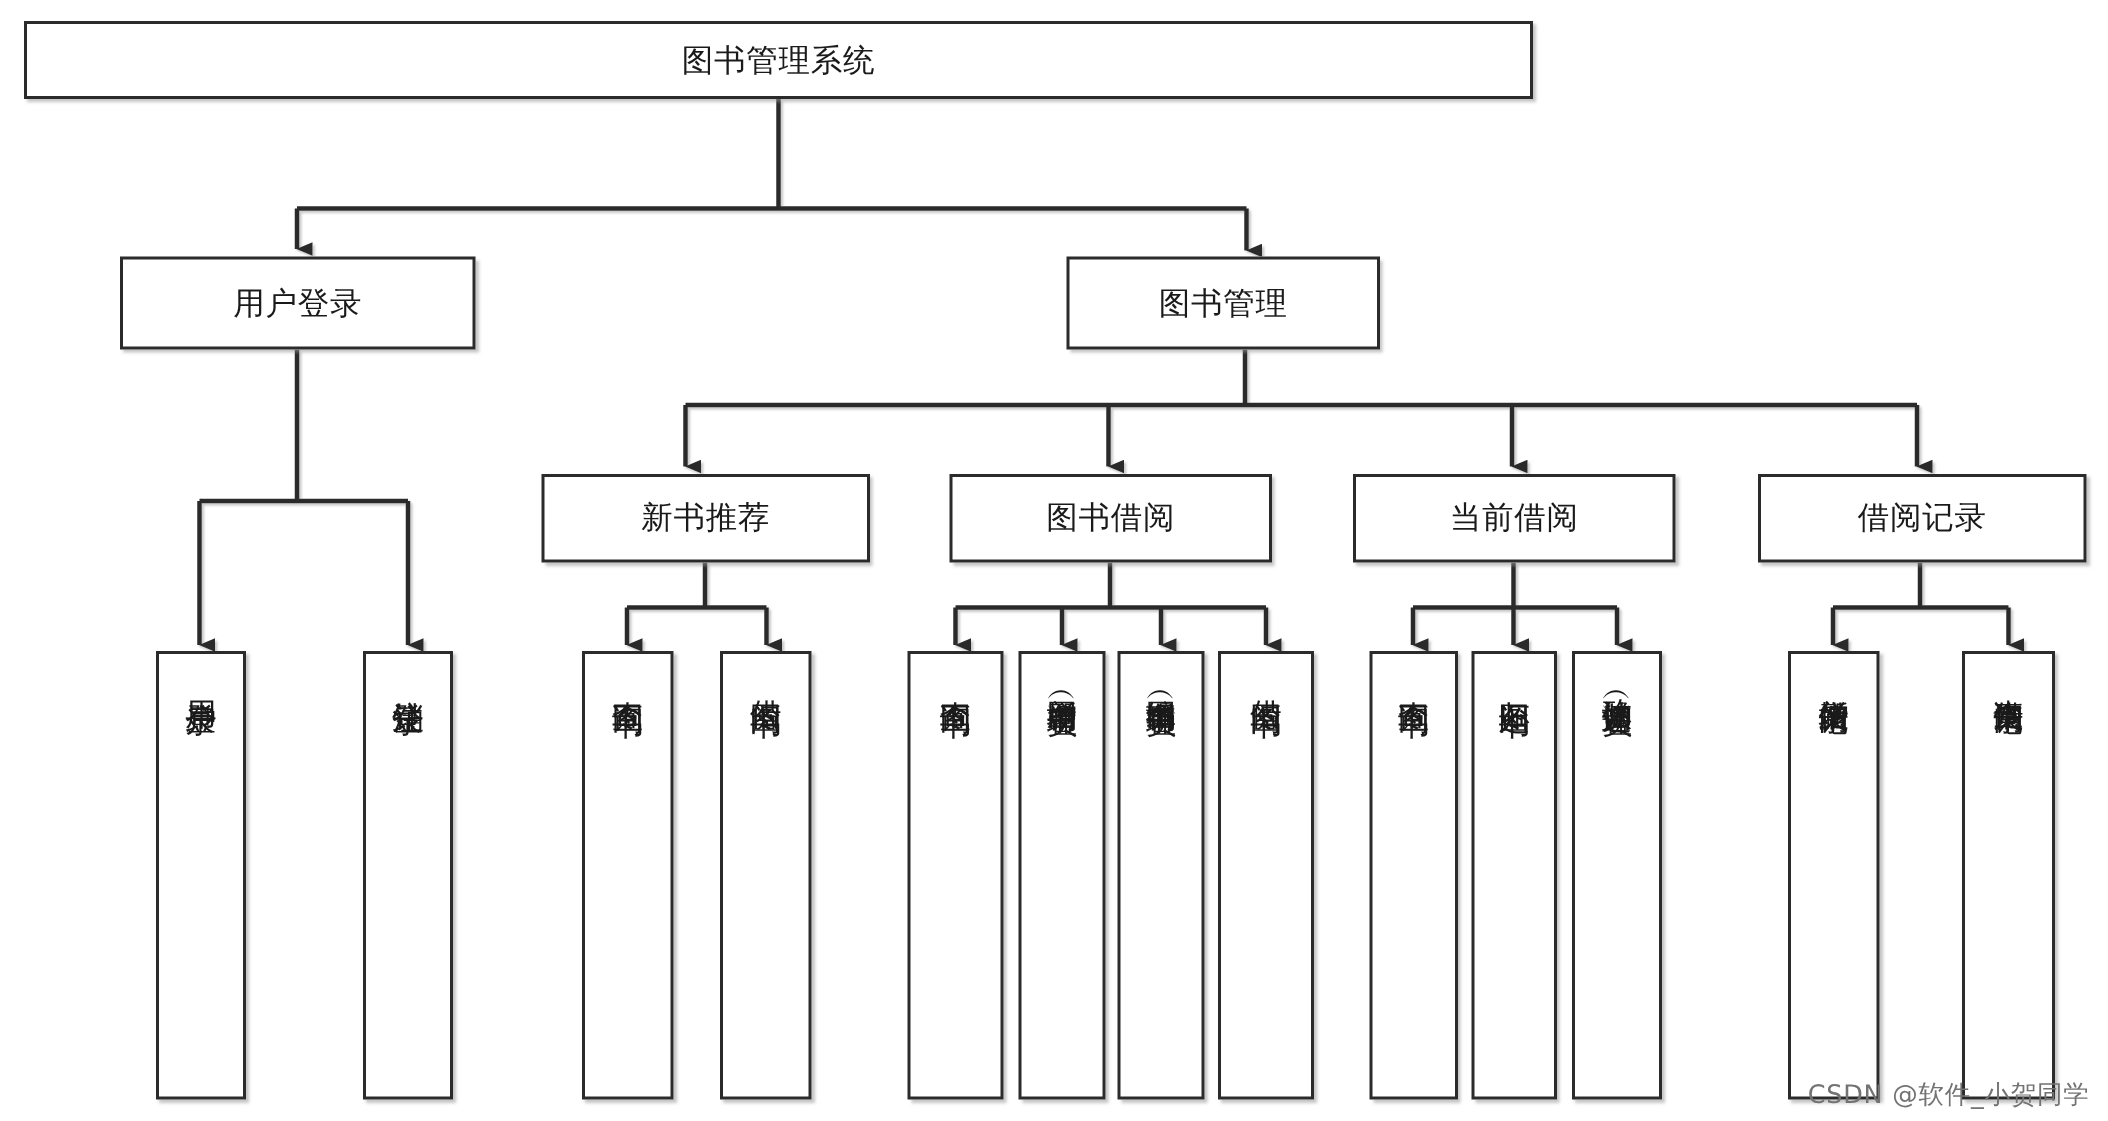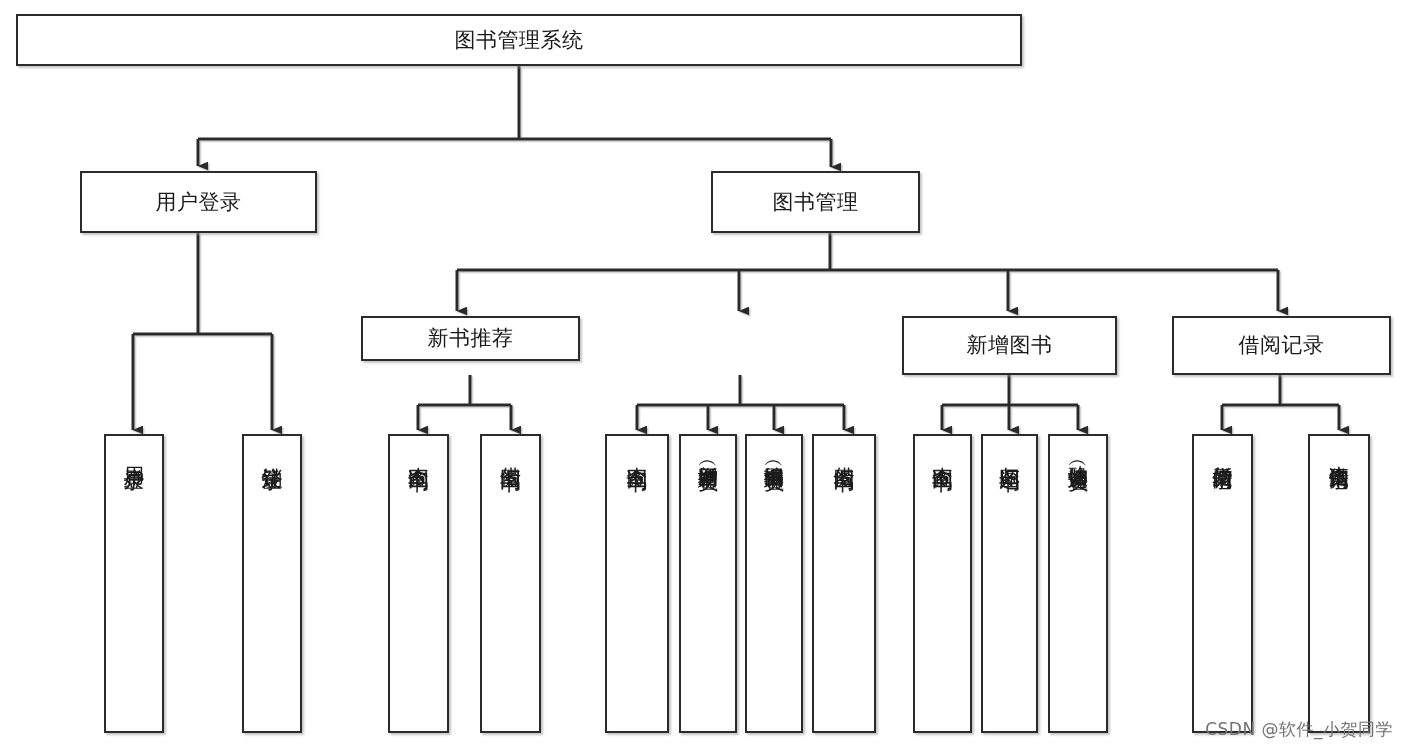--- a/index.html
+++ b/index.html
@@ -138,27 +138,30 @@
   </div>
 
   <div class="node horiz" style="left:80px; top:171px; width:237px; height:62px;">
     <span class="node-label">用户登录</span>
   </div>
 
   <div class="node horiz" style="left:711px; top:171px; width:209px; height:62px;">
     <span class="node-label">图书管理</span>
   </div>
 
-  <div class="node horiz" style="left:361px; top:316px; width:219px; height:45px;">
+  <div class="node horiz" style="left:361px; top:316px; width:219px; height:59px;">
     <span class="node-label">新书推荐</span>
   </div>
 
+  <div class="node horiz" style="left:633px; top:316px; width:215px; height:59px;">
+    <span class="node-label">图书借阅</span>
+  </div>
 
   <div class="node horiz" style="left:902px; top:316px; width:215px; height:59px;">
-    <span class="node-label">新增图书</span>
+    <span class="node-label">当前借阅</span>
   </div>
 
   <div class="node horiz" style="left:1172px; top:316px; width:219px; height:59px;">
     <span class="node-label">借阅记录</span>
   </div>
 
   <div class="node vert" style="left:104px; top:434px; width:60px; height:299px;">
     <span class="node-label">用户登录</span>
   </div>
 

